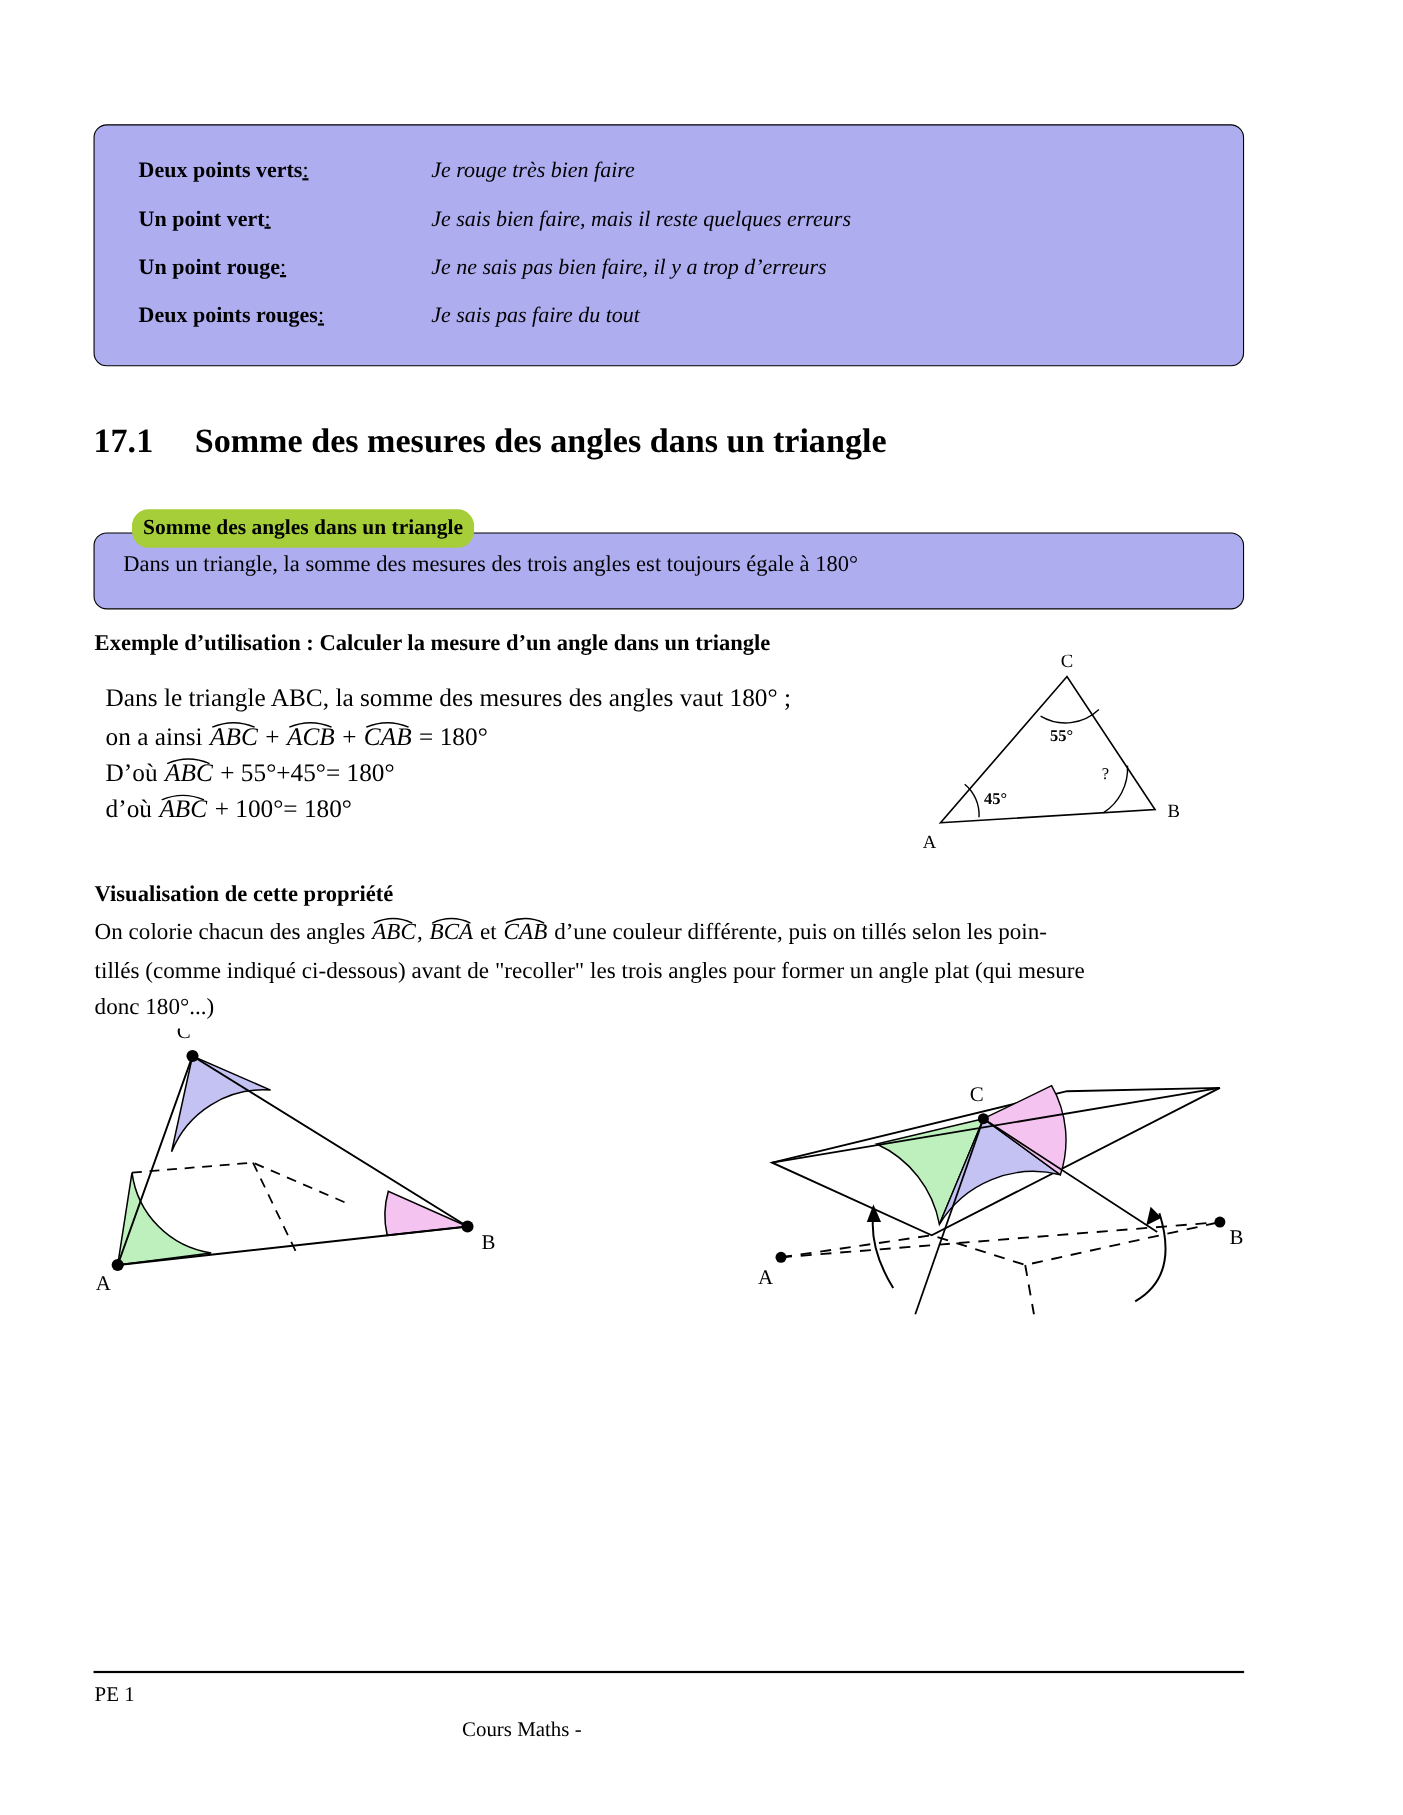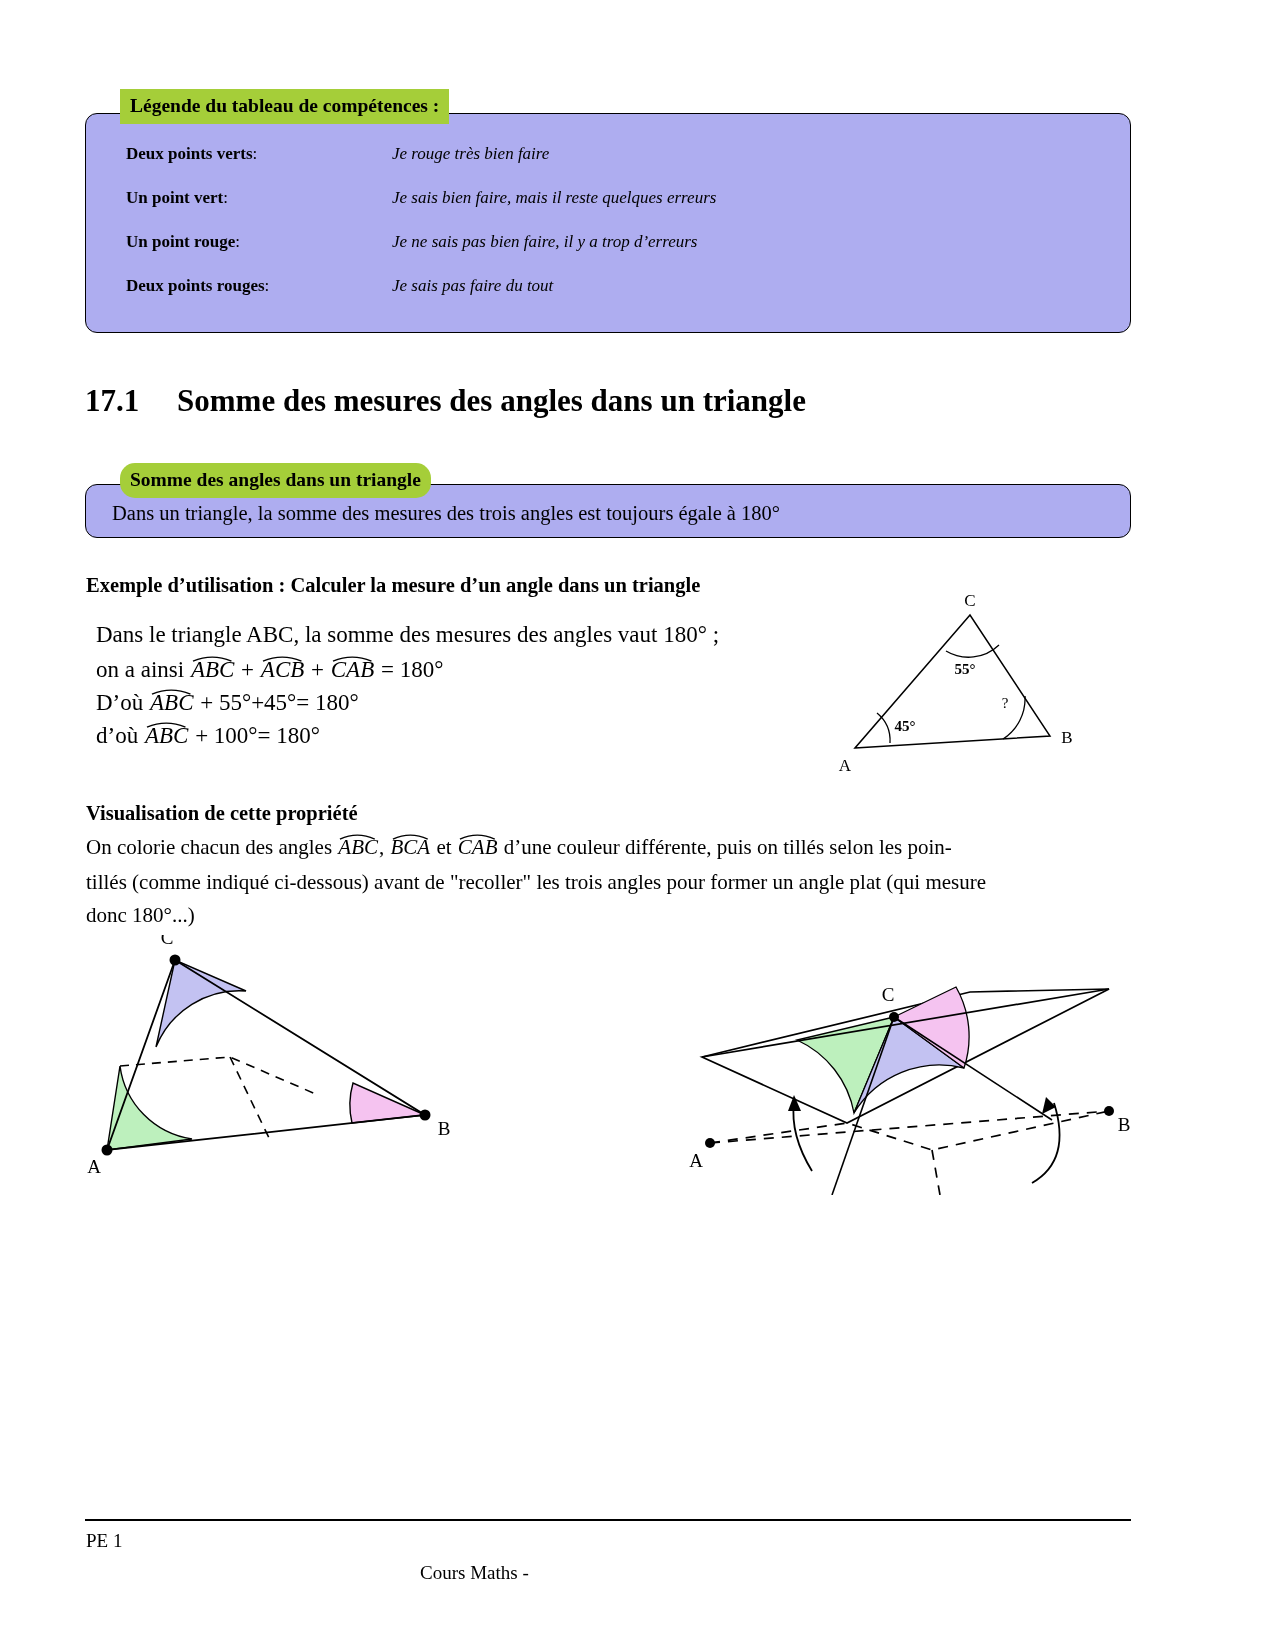--- a/index.html
+++ b/index.html
@@ -49,22 +49,23 @@
     width: 1046px;
     height: 220px;
   }
   #legend-title {
     left: 120px;
     top: 89px;
   }
   .legend-row {
     position: absolute;
     left: 40px;
-    font-size: 17px;
-    white-space: nowrap;
+    font-size: 20px;
+    white-space: nowrap;
+    text-decoration: underline;
   }
   .legend-term {
     font-weight: bold;
     display: inline-block;
   }
   .legend-desc {
     font-style: italic;
     position: absolute;
     left: 266px;
     top: 0;
@@ -83,21 +84,21 @@
   #section-number {
     display: inline-block;
     width: 92px;
   }
 
   
   #theorem-box {
     left: 85px;
     top: 484px;
     width: 1046px;
-    height: 54px;
+    height: 70px;
   }
   #theorem-title {
     left: 120px;
     top: 463px;
     border-radius: 15px;
   }
   #theorem-text {
     position: absolute;
     left: 26px;
     top: 17px;
@@ -217,21 +218,20 @@
     </div>
     <div class="legend-row" style="top:118px;">
       <span class="legend-term">Un point rouge</span><span>:</span>
       <span class="legend-desc">Je ne sais pas bien faire, il y a trop d’erreurs</span>
     </div>
     <div class="legend-row" style="top:162px;">
       <span class="legend-term">Deux points rouges</span><span>:</span>
       <span class="legend-desc">Je sais pas faire du tout</span>
     </div>
   </div>
-  <div class="callout-title" id="legend-title">Légende du tableau de compétences :</div>
 
   <div id="section-heading">
     <span id="section-number">17.1</span><span>Somme des mesures des angles dans un triangle</span>
   </div>
 
   <div class="callout" id="theorem-box">
     <div id="theorem-text">Dans un triangle, la somme des mesures des trois angles est toujours égale à 180°</div>
   </div>
   <div class="callout-title" id="theorem-title">Somme des angles dans un triangle</div>
 

